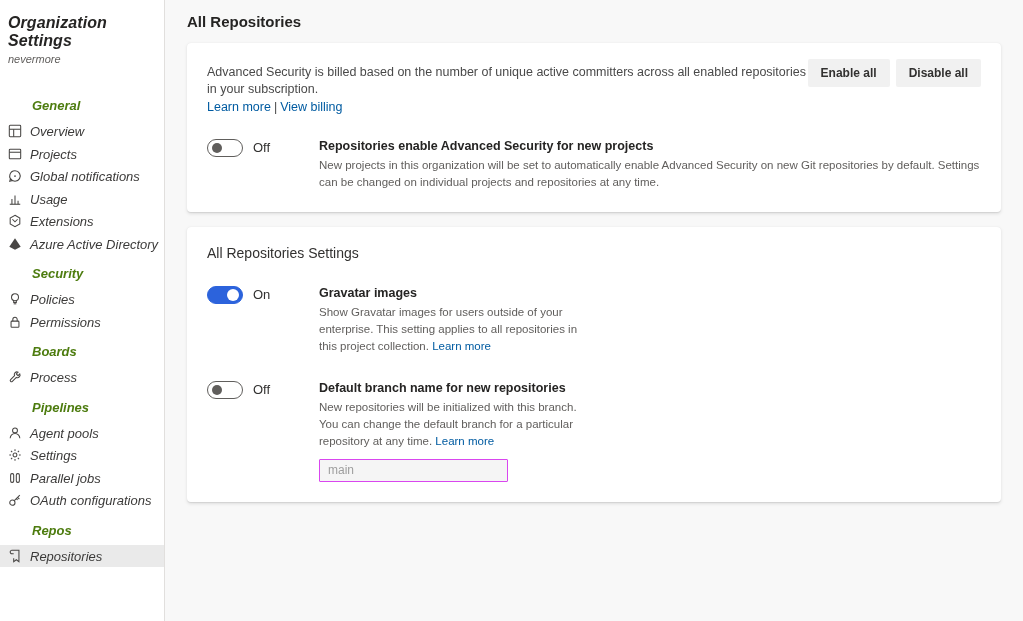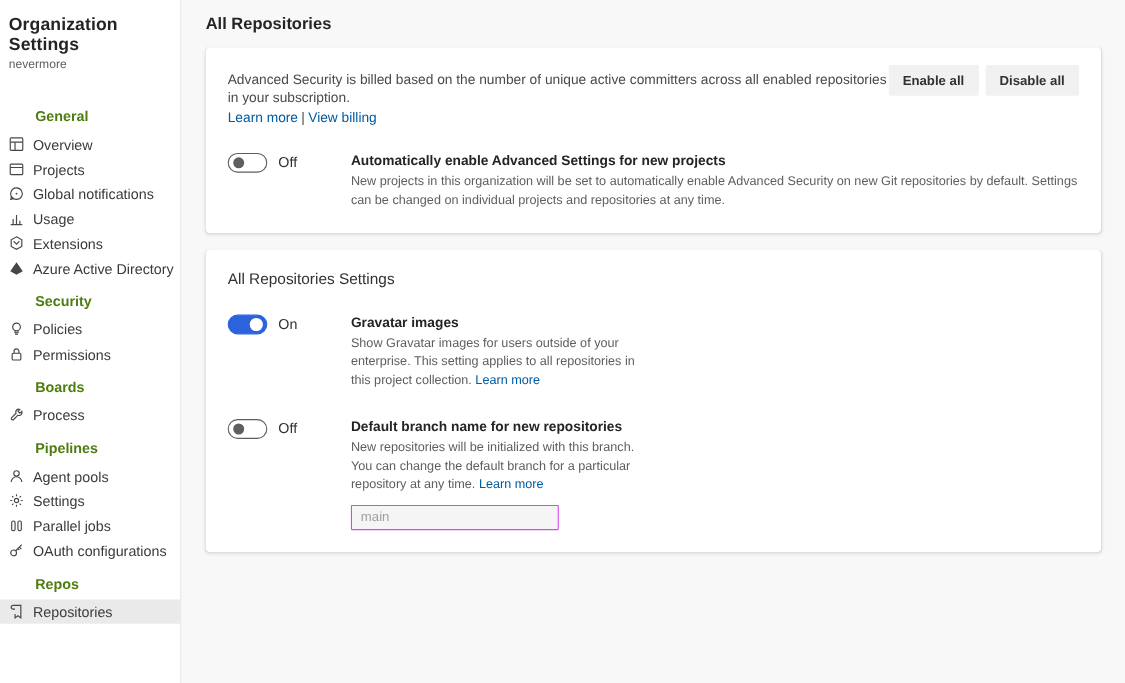--- a/index.html
+++ b/index.html
@@ -10,20 +10,21 @@
     background:#fff;
   }
   .app { display:flex; width:1023px; height:621px; }
 
   
   .sidebar {
     width:165px; flex:none; background:#ffffff;
     border-right:1px solid #e1dfdd;
     padding-top:12px;
     overflow:hidden;
+    font-style:italic;
   }
   .sidebar-title {
     font-size:16px; font-weight:700; color:#252423;
     padding:2px 10px 1px 8px; letter-spacing:.1px;
   }
   .sidebar-subtitle { font-size:11px; color:#605e5c; padding:2px 8px 0 8px; }
   .sidebar-nav { margin-top:22px; }
   .nav-section-heading {
     font-size:13px; font-weight:700; color:#4d7c0f;
     padding:11px 8px 7px 8px;
@@ -257,21 +258,21 @@
       </div>
 
       <div class="setting-row">
         <div class="toggle-group">
           <div class="toggle off">
               <div class="knob"></div>
             </div>
           <span class="toggle-state">Off</span>
         </div>
         <div class="setting-info">
-          <div class="setting-label">Automatically enable Advanced Settings for new projects</div>
+          <div class="setting-label">Repositories enable Advanced Security for new projects</div>
           <div class="setting-desc">New projects in this organization will be set to automatically enable Advanced Security on new Git repositories by default. Settings can be changed on individual projects and repositories at any time.</div>
         </div>
       </div>
     </section>
 
     <section class="card">
       <div class="card2-title">All Repositories Settings</div>
 
       <div class="setting-row">
         <div class="toggle-group">

